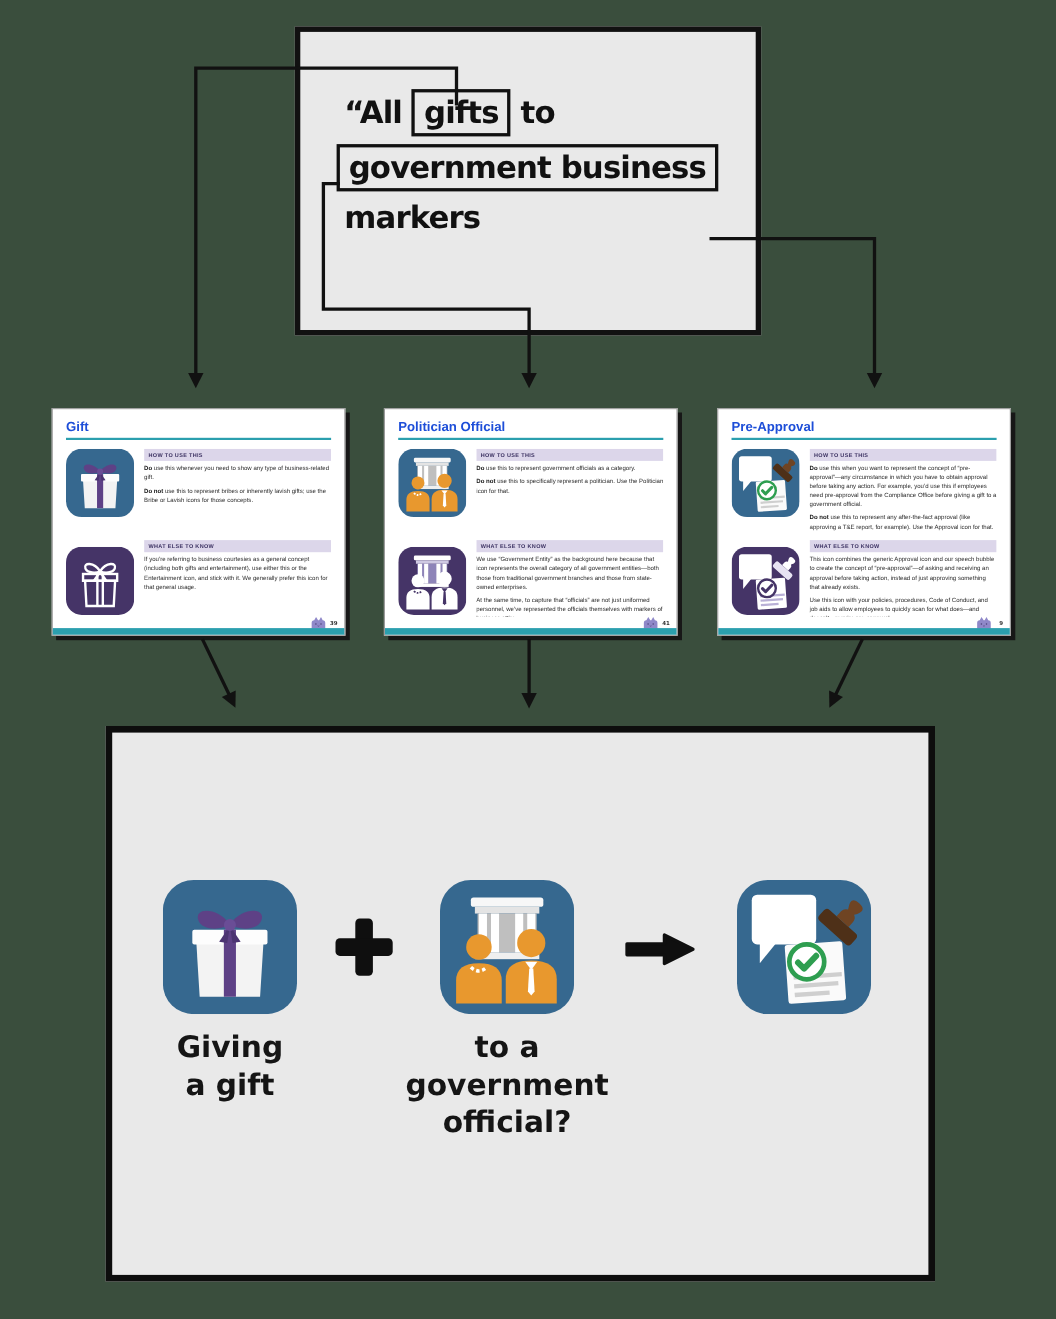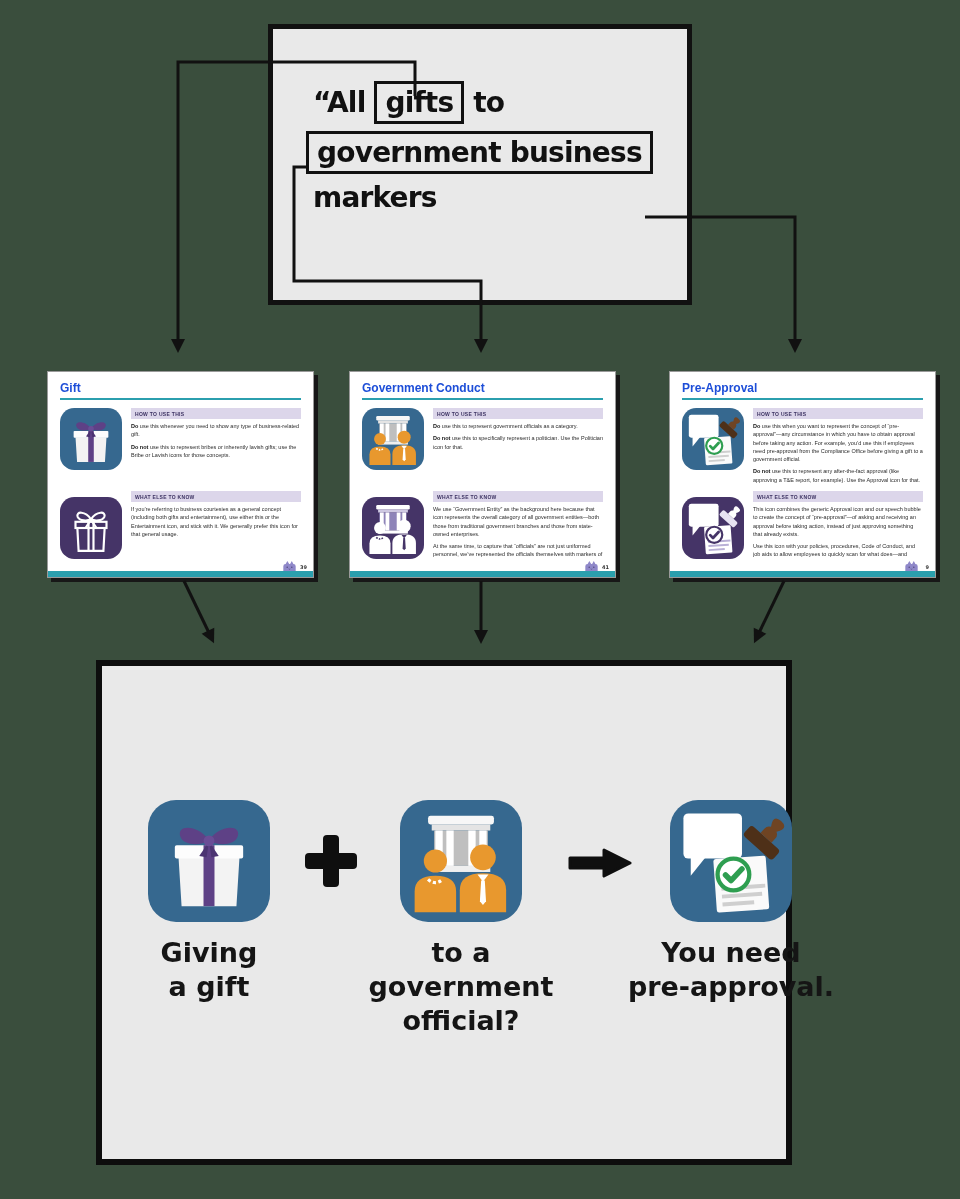--- a/index.html
+++ b/index.html
@@ -15,40 +15,40 @@
   .qline{position:absolute;display:flex;align-items:center;font-weight:bold;font-size:28px;
          letter-spacing:-0.8px;color:#111;white-space:pre;}
   .qboxed{border:3px solid #111;padding:2px 8px;display:inline-block;}
   .qline1{left:40px;top:52px;}
   .qline2{left:33px;top:102px;}
   .qline3{left:40px;top:152px;}
 
   
   .card{position:absolute;top:371px;width:267px;height:207px;background:#fff;border:1px solid #9a9a9a;
         box-shadow:4px 4px 0 0 #171717;box-sizing:border-box;padding:9px 12px 8px;z-index:2;}
-  .card-gift{left:47px;} .card-gov{left:349px;} .card-pre{left:652px;margin-left:17px;}
+  .card-gift{left:47px;} .card-gov{left:349px;} .card-pre{left:652px;}
   .card-title{font-size:12px;font-weight:bold;color:#1d4ed8;font-family:"Liberation Sans",sans-serif;}
   .card-rule{height:2px;background:#2b9fae;margin-top:3px;}
   .card-body{display:flex;gap:9px;margin-top:8px;}
   .icon-col{width:62px;flex:0 0 62px;display:flex;flex-direction:column;}
   .icon-col svg{width:62px;height:62px;display:block;}
   .icon-col .icon2{margin-top:27px;}
   .text-col{flex:1;min-width:0;font-family:"Liberation Sans",sans-serif;}
   .sec1{height:83px;overflow:hidden;}
   .sec2{overflow:hidden;max-height:70px;}
   .sec-label{background:#dcd6ea;color:#3b3161;font-weight:bold;font-size:5px;letter-spacing:.3px;
              padding:2.5px 4px;}
   .sec-body p{margin:3px 0 4px;font-size:5.5px;line-height:1.5;color:#2b2b2b;}
   .sec-body b{color:#111;}
   .card-footer{position:absolute;left:0;right:0;bottom:0;height:6px;background:#2b9fae;}
   .cat{position:absolute;right:15px;bottom:5px;width:17px;height:13px;}
   .pagenum{position:absolute;right:6px;bottom:7px;font-size:5px;font-weight:bold;color:#333;}
 
   
-  .panel{position:absolute;left:96px;top:660px;width:696px;height:505px;background:#e9e9e9;
+  .panel{position:absolute;left:96px;top:660px;width:754px;height:505px;background:#e9e9e9;
          border:6px solid #0d0d0d;box-sizing:border-box;z-index:2;}
   .tile{position:absolute;width:122px;height:122px;}
   .tile svg{width:122px;height:122px;display:block;}
   .tile-gift{left:46px;top:134px;}
   .tile-gov{left:298px;top:134px;}
   .tile-pre{left:568px;top:134px;}
   .op{position:absolute;}
   .op-plus{left:201px;top:167px;width:56px;height:56px;}
   .op-arrow{left:466px;top:182px;width:64px;height:30px;}
   .term{position:absolute;width:220px;font-weight:bold;font-size:27px;line-height:1.25;color:#151515;
@@ -224,21 +224,21 @@
       </div>
     </div>
     <svg class="cat">
         <use href="#i-cat"></use>
       </svg>
     <div class="pagenum">39</div>
     <div class="card-footer"></div>
   </div>
 
   <div class="card card-gov">
-    <div class="card-title">Government Conduct</div>
+    <div class="card-title">Politician Official</div>
     <div class="card-rule"></div>
     <div class="card-body">
       <div class="icon-col">
         <svg class="icon1">
             <use href="#i-gov"></use>
           </svg>
         <svg class="icon2">
             <use href="#i-gov-o"></use>
           </svg>
       </div>
@@ -327,22 +327,20 @@
     <div class="tile tile-pre">
       <svg>
           <use href="#i-pre"></use>
         </svg>
     </div>
     <div class="term term1">Giving
 a gift</div>
     <div class="term term2">to a
 government
 official?</div>
-    <div class="term term3">You need
-pre-approval.</div>
   </div>
 
   <svg class="connectors" viewBox="0 0 960 1199">
     <g fill="none" stroke="#111" stroke-width="3">
       <polyline points="415,96 415,62 178,62 178,346" marker-end="url(#ah)"></polyline>
       <polyline points="309,167 294,167 294,281 481,281 481,346" marker-end="url(#ah)"></polyline>
       <polyline points="645,217 795,217 795,346" marker-end="url(#ah)"></polyline>
       <polyline points="184,581 211,637" marker-end="url(#ah)"></polyline>
       <polyline points="481,581 481,637" marker-end="url(#ah)"></polyline>
       <polyline points="784,581 757,637" marker-end="url(#ah)"></polyline>

